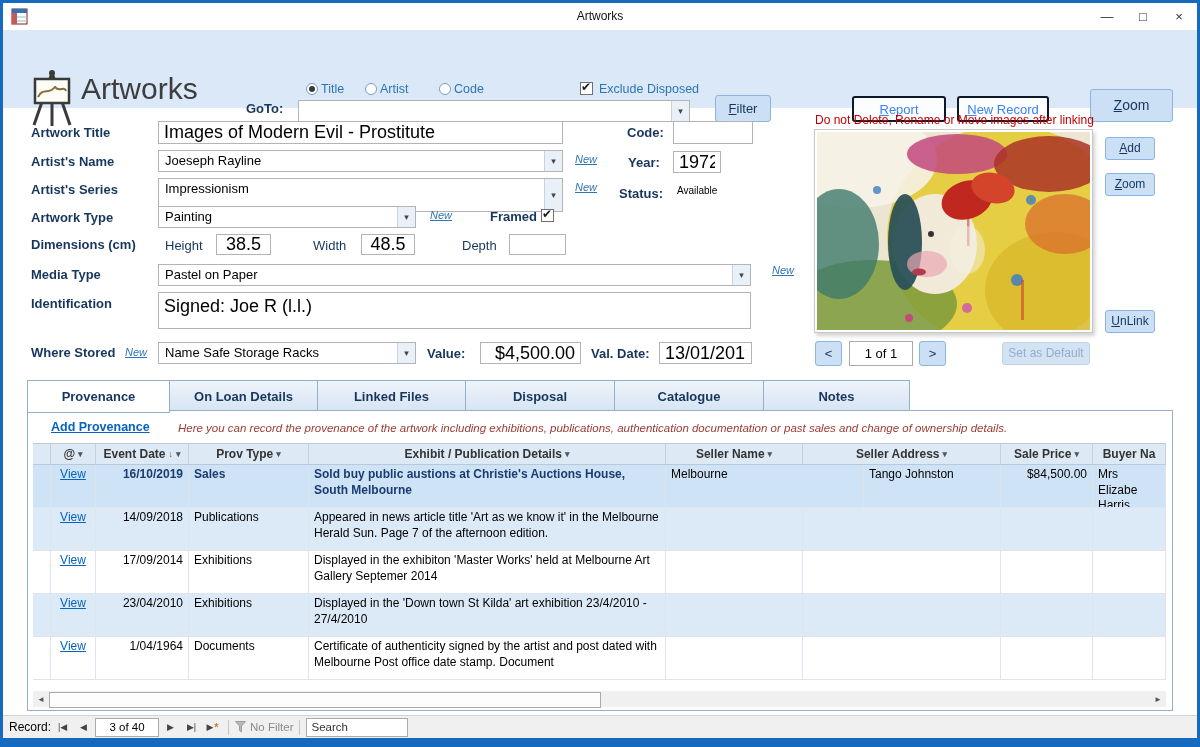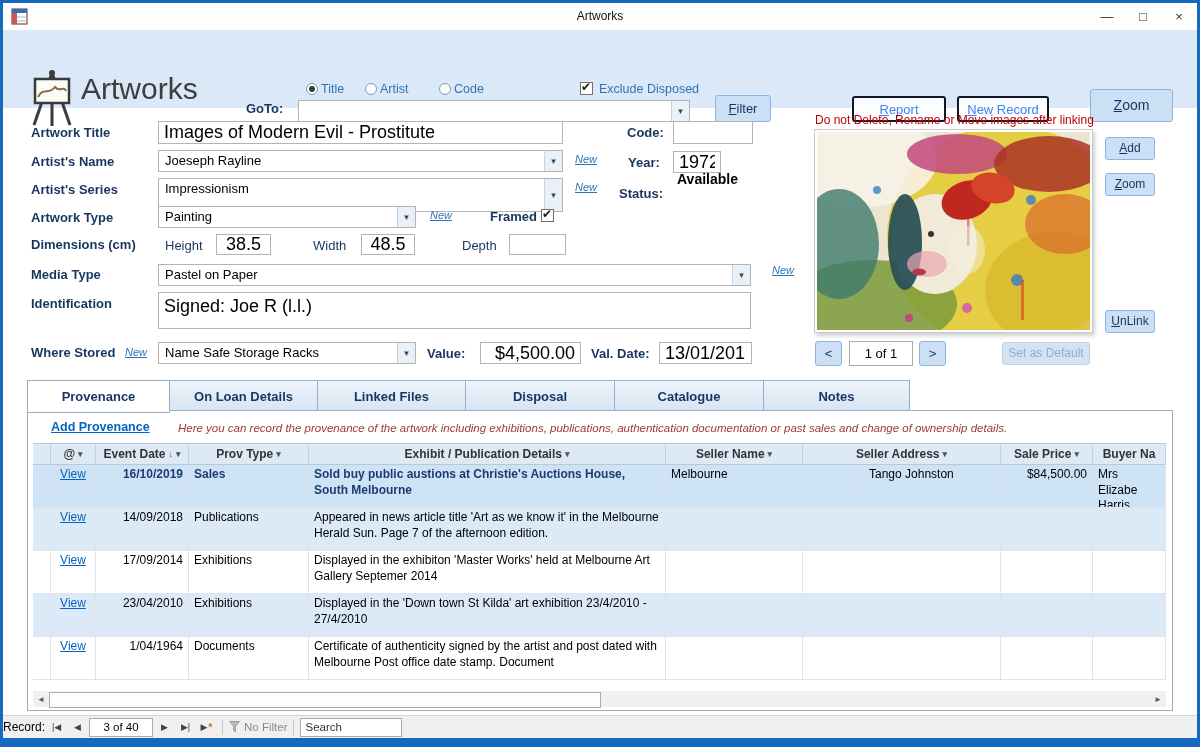--- a/index.html
+++ b/index.html
@@ -66,21 +66,21 @@
   .c-date,.c-price{text-align:right;}
   .viewlink{color:#0563c1;text-decoration:underline;font-size:12px;}
   .dd{font-size:9px;color:#555;}
   
   .hscroll{left:30px;top:688px;width:1133px;height:16px;background:#f0f0f0;display:flex;z-index:2;}
   .sb-btn{width:16px;height:16px;display:flex;align-items:center;justify-content:center;
     font-size:8px;color:#555;background:#f0f0f0;}
   .sb-thumb{width:550px;height:14px;margin-top:1px;background:#fdfdfd;border:1px solid #ababab;}
   
   .recordnav{left:0;right:0;bottom:0;height:23px;background:#f0f0f0;border-top:1px solid #d4d4d4;
-    display:flex;align-items:center;gap:2px;font-size:12px;color:#000;z-index:4;}
+    display:flex;align-items:center;gap:2px;padding-left:6px;font-size:12px;color:#000;z-index:4;}
   .rn-btn{width:19px;height:18px;display:flex;align-items:center;justify-content:center;
     font-size:9px;color:#444;}
   .rn-pos{width:62px;height:17px;border:1px solid #ababab;background:#fff;display:flex;
     align-items:center;justify-content:center;font-size:11.5px;}
   .rn-sep{width:1px;height:15px;background:#c6c6c6;margin:0 4px;}
   .rn-filter{display:flex;align-items:center;gap:4px;color:#8a8a8a;font-size:11.5px;}
   .rn-search{width:92px;height:17px;border:1px solid #ababab;font-size:11.5px;padding:0 4px;
     font-family:inherit;}
   .rn-search::placeholder{color:#333;opacity:1;}
   .star{color:#c77b29;font-weight:bold;font-size:11px;margin-left:1px;}
@@ -193,21 +193,21 @@
   <div class="a navy" style="left:424px;top:343px">Value:</div>
   <input class="a field" style="left: 477px; top: 339px; width: 101px; height: 22px; text-align: right;" value="$4,500.00">
   <div class="a navy" style="left:588px;top:343px">Val. Date:</div>
   <input class="a field" style="left: 656px; top: 339px; width: 93px; height: 22px;" value="13/01/2019">
 
   <div class="a navy" style="left:624px;top:122px">Code:</div>
   <input class="a field" style="left: 670px; top: 118px; width: 80px; height: 23px;" value="">
   <div class="a navy" style="left:625px;top:152px">Year:</div>
   <input class="a field" style="left: 670px; top: 148px; width: 48px; height: 22px; text-align: center;" value="1972">
   <div class="a navy" style="left:616px;top:183px">Status:</div>
-  <div class="a" style="left:674px;top:168px;font-size:14px;font-weight:bold;color:#000">Available</div>
+  <div class="a" style="left:674px;top:182px;font-size:10px;font-weight:normal;color:#000">Available</div>
 
   <div class="a warn" style="left:812px;top:110px">Do not Delete, Rename or Move images after linking</div>
   <div class="a imgframe" style="left:811px;top:126px;width:279px;height:204px">
     <svg width="273" height="198" viewBox="0 0 273 198" preserveAspectRatio="none">
       <rect width="273" height="198" fill="#ece5d2"></rect>
       <ellipse cx="190" cy="105" rx="120" ry="112" fill="#e6cc3c" opacity=".95"></ellipse>
       <ellipse cx="238" cy="158" rx="70" ry="58" fill="#d9b92a" opacity=".8"></ellipse>
       <ellipse cx="40" cy="28" rx="80" ry="48" fill="#f6f2e6" opacity=".9"></ellipse>
       <ellipse cx="55" cy="172" rx="85" ry="44" fill="#7b9a3b" opacity=".85"></ellipse>
       <ellipse cx="22" cy="112" rx="40" ry="55" fill="#3f7a6c" opacity=".8"></ellipse>

